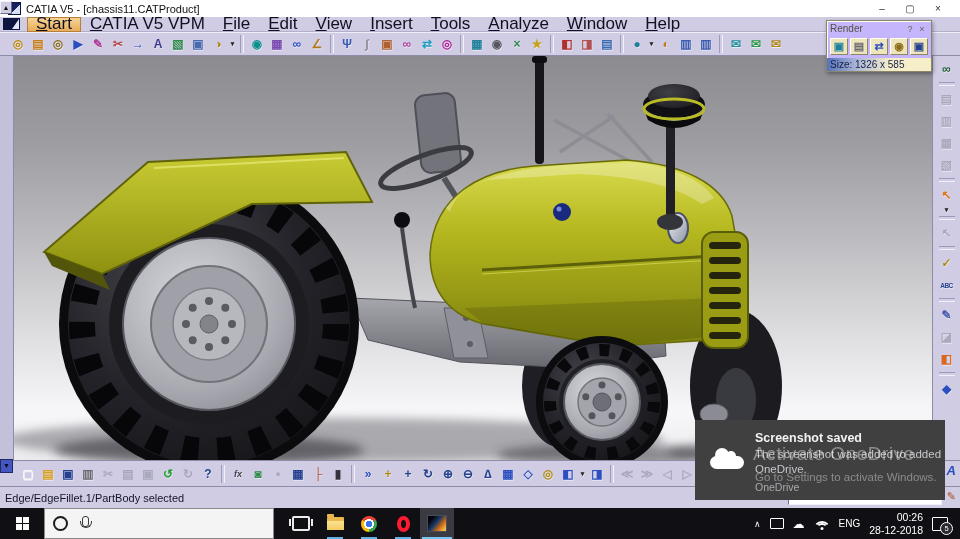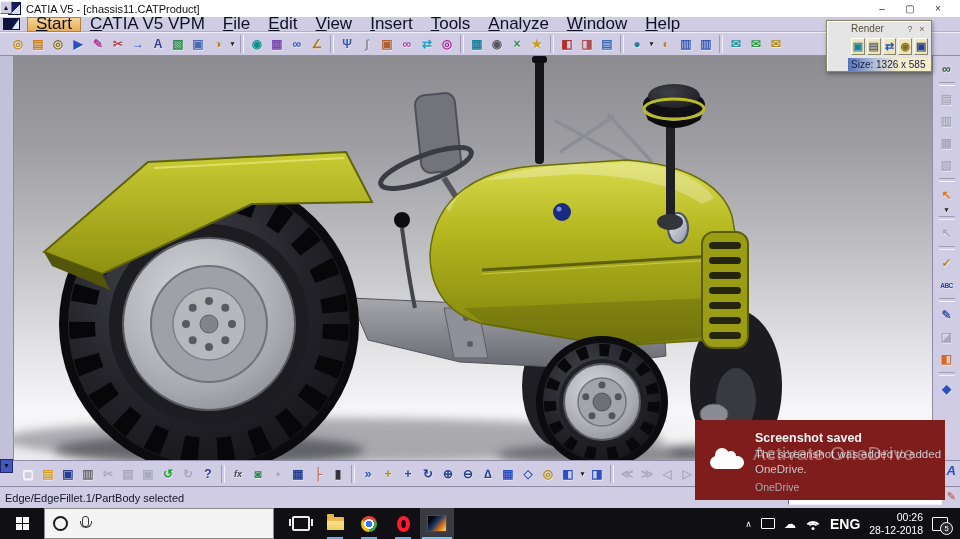--- a/index.html
+++ b/index.html
@@ -69,34 +69,34 @@
          color:#2b4fc0;background:transparent;border:0;padding:0;}
   
   .statusbar{position:absolute;left:0;top:487px;width:100%;height:21px;background:#cfcce4;
              font-size:11px;color:#15152a;display:flex;align-items:center;padding-left:5px;
              box-sizing:border-box;}
   .cmd-input{position:absolute;left:788px;top:3px;width:148px;height:13px;background:#fff;
              border:1px solid;border-color:#706e8e #f2f1fb #f2f1fb #706e8e;font-size:10px;
              padding:0 2px;font-family:inherit;}
   .cmd-icon{position:absolute;right:4px;top:3px;font-size:11px;color:#b05030;background:none;border:0;padding:0;}
   
-  .render-dialog{position:absolute;left:826px;top:20px;width:106px;background:#e5e5e5;
+  .render-dialog{position:absolute;left:826px;top:20px;width:106px;background:#c4b5fd;
                  border:1px solid #8a8768;box-shadow:1px 2px 4px rgba(0,0,0,.35),inset 1px 1px 0 #fffdf0;
-                 z-index:30;box-sizing:border-box;padding-left:21px;}
+                 z-index:30;box-sizing:border-box;}
   .rd-head{display:flex;align-items:center;height:13px;padding:1px 3px;color:#55503c;font-size:10px;}
   .rd-title{flex:1;}
   .rd-help,.rd-close{width:12px;text-align:center;color:#6a6654;font-size:9px;background:none;border:0;padding:0;}
   .rd-btns{display:flex;gap:2px;padding:2px 3px 3px;}
   .rd-btn{width:18px;height:17px;background:#efe5bd;border:1px solid;padding:0;
           border-color:#fffef2 #8a8768 #8a8768 #fffef2;display:flex;align-items:center;
           justify-content:center;font-size:11px;font-weight:bold;}
   .rd-size{height:13px;line-height:13px;padding-left:3px;font-size:10px;color:#14204a;
            background:linear-gradient(90deg,#5872b8 0,#aab6d6 28%,#f6edc9 60%);}
   
-  .notification{position:absolute;left:695px;top:420px;width:250px;height:80px;background:#7f1d1d;
+  .notification{position:absolute;left:695px;top:420px;width:250px;height:80px;background:#404040;
                 z-index:40;color:#fff;}
   .n-title{position:absolute;left:60px;top:11px;font-size:12.5px;font-weight:bold;color:#f2f2f4;}
   .n-b1{position:absolute;left:60px;top:28px;font-size:11.5px;color:#c6c6cc;}
   .n-b2{position:absolute;left:60px;top:43px;font-size:11.5px;color:#c6c6cc;}
   .n-app{position:absolute;left:60px;top:61px;font-size:10.5px;color:#a9a9b0;}
   .cloud{position:absolute;left:15px;top:36px;width:34px;height:13px;background:#fff;border-radius:7px;}
   .cloud::before{content:'';position:absolute;left:5px;top:-8px;width:14px;height:14px;border-radius:50%;background:#fff;}
   .cloud::after{content:'';position:absolute;left:16px;top:-5px;width:10px;height:10px;border-radius:50%;background:#fff;}
   
   .watermark1{position:absolute;left:753px;top:443px;font-size:19px;color:rgba(255,255,255,.40);
@@ -140,21 +140,21 @@
   .chev{font-size:9px;color:#eee;}
   .pen-ico{width:12px;height:9px;border:1.5px solid #fff;border-radius:1px;}
   .cloud-ico{font-size:12px;color:#fff;}
   .wifi{position:relative;width:16px;height:12px;flex:none;}
   .wifi .a{position:absolute;left:50%;transform:translateX(-50%);border:2px solid transparent;
            border-top-color:#fff;border-radius:50%;}
   .wifi .a1{width:14px;height:14px;bottom:-9px;}
   .wifi .a2{width:8px;height:8px;bottom:-5px;}
   .wifi .dot{position:absolute;left:50%;transform:translateX(-50%);bottom:0;width:3px;height:3px;
              border-radius:50%;background:#fff;}
-  .lang{font-size:14px;font-weight:bold;}
+  .lang{font-size:10px;}
   .clock{text-align:right;font-size:10.5px;line-height:1.2;}
   .ac{position:relative;width:14px;height:12px;border:1.5px solid #fff;border-radius:1px;margin-right:4px;}
   .badge{position:absolute;right:-6px;bottom:-5px;width:11px;height:11px;border-radius:50%;background:#2b2b30;
          border:1px solid #fff;color:#fff;font-size:7.5px;display:flex;align-items:center;justify-content:center;}
 </style>
 </head>
 <body>
 
 <div class="screen">
 
@@ -674,20 +674,21 @@
 
   <div class="notification">
     <span class="cloud"></span>
     <div class="n-title">Screenshot saved</div>
     <div class="n-b1">The screenshot was added to added</div>
     <div class="n-b2">OneDrive.</div>
     <div class="n-app">OneDrive</div>
   </div>
 
   <div class="watermark1">Activate OneDrive</div>
+  <div class="watermark2">Go to Settings to activate Windows.</div>
 
   <div class="taskbar">
     <button class="tb-start">
       <span class="winlogo">
           <i></i>
           <i></i>
           <i></i>
           <i></i>
         </span>
     </button>

